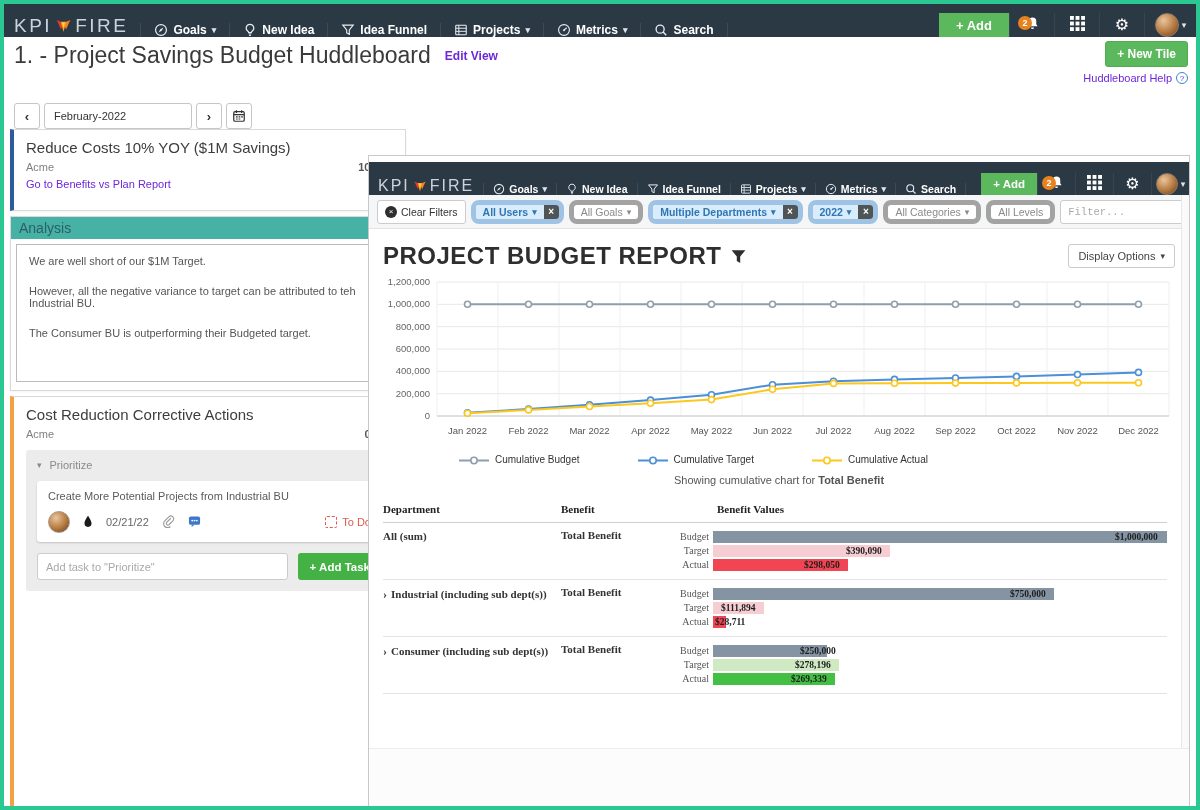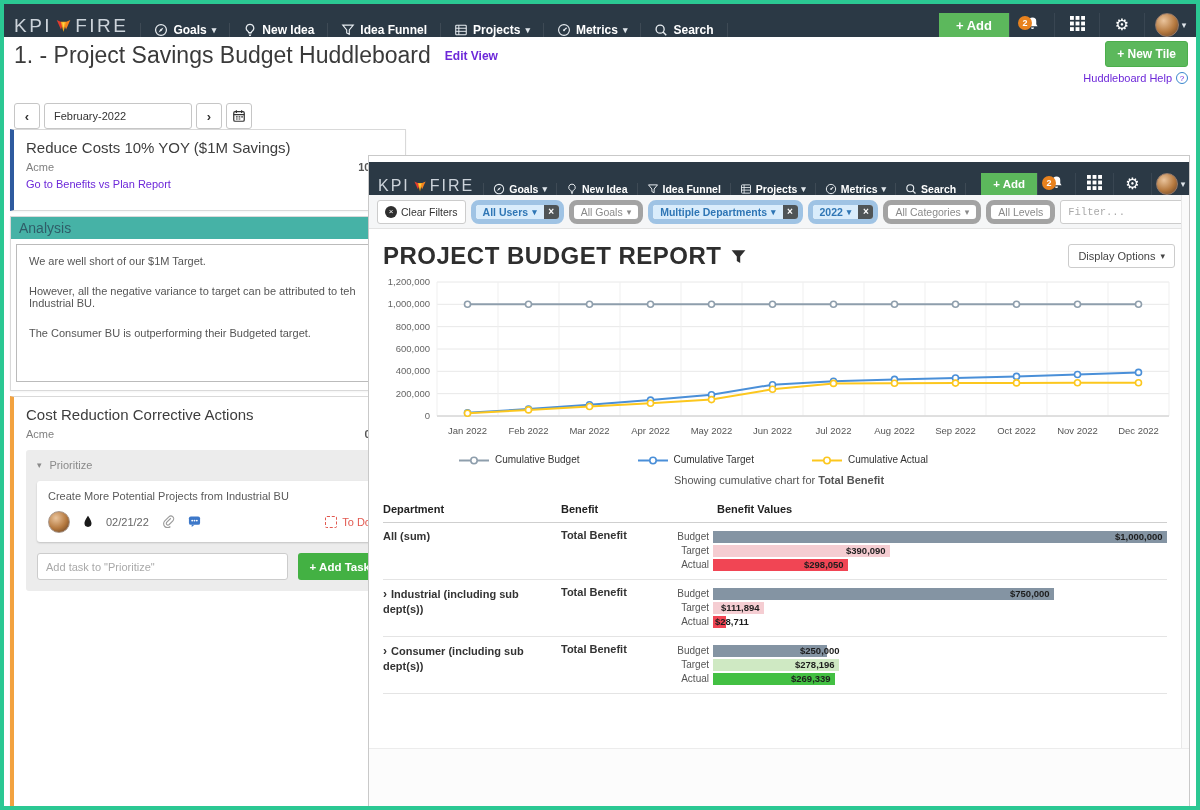--- a/index.html
+++ b/index.html
@@ -100,21 +100,21 @@
   .report-title svg { width: 17px; height: 17px; color: #2e2e2e; }
   .display-btn { border: 1px solid #ccc; border-radius: 3px; background: #fff; font-size: 11px; color: #444; padding: 5px 9px; display: flex; align-items: center; gap: 5px; cursor: pointer; font-family: inherit; }
   .display-btn .caret { color: #444; }
 
   .chart-wrap { padding: 0 12px; }
   .legend { display: flex; padding: 8px 0 0 90px; gap: 58px; font-size: 10px; color: #333; }
   .legend-item { display: flex; align-items: flex-end; gap: 6px; cursor: pointer; }
   .chart-caption { text-align: center; font-size: 11px; color: #555; padding: 9px 0 10px; }
 
   .budget-table { margin: 2px 22px 0 14px; font-size: 11px; }
-  .thead, .trow { display: grid; grid-template-columns: 178px 100px 1fr; }
+  .thead, .trow { display: grid; grid-template-columns: 178px 100px 1fr; font-family: Liberation Serif, serif; }
   .thead { font-weight: bold; color: #222; padding: 5px 0 7px; border-bottom: 1px solid #cfcfcf; }
   .th-values { padding-left: 56px; }
   .trow { padding: 6px 0 7px; border-bottom: 1px solid #e4e4e4; }
   .td-dept { font-weight: bold; color: #333; line-height: 1.35; padding-right: 10px; }
   .expand { font-size: 12px; margin-right: 4px; color: #333; cursor: pointer; }
   .td-benefit { font-weight: bold; color: #333; }
   .bar-line { display: flex; align-items: center; height: 13px; margin: 1px 0; }
   .bar-label { width: 52px; text-align: right; font-size: 10px; color: #555; padding-right: 4px; flex: none; }
   .bar-track { flex: 1; position: relative; height: 12px; }
   .bar { position: absolute; left: 0; top: 0; height: 100%; }

